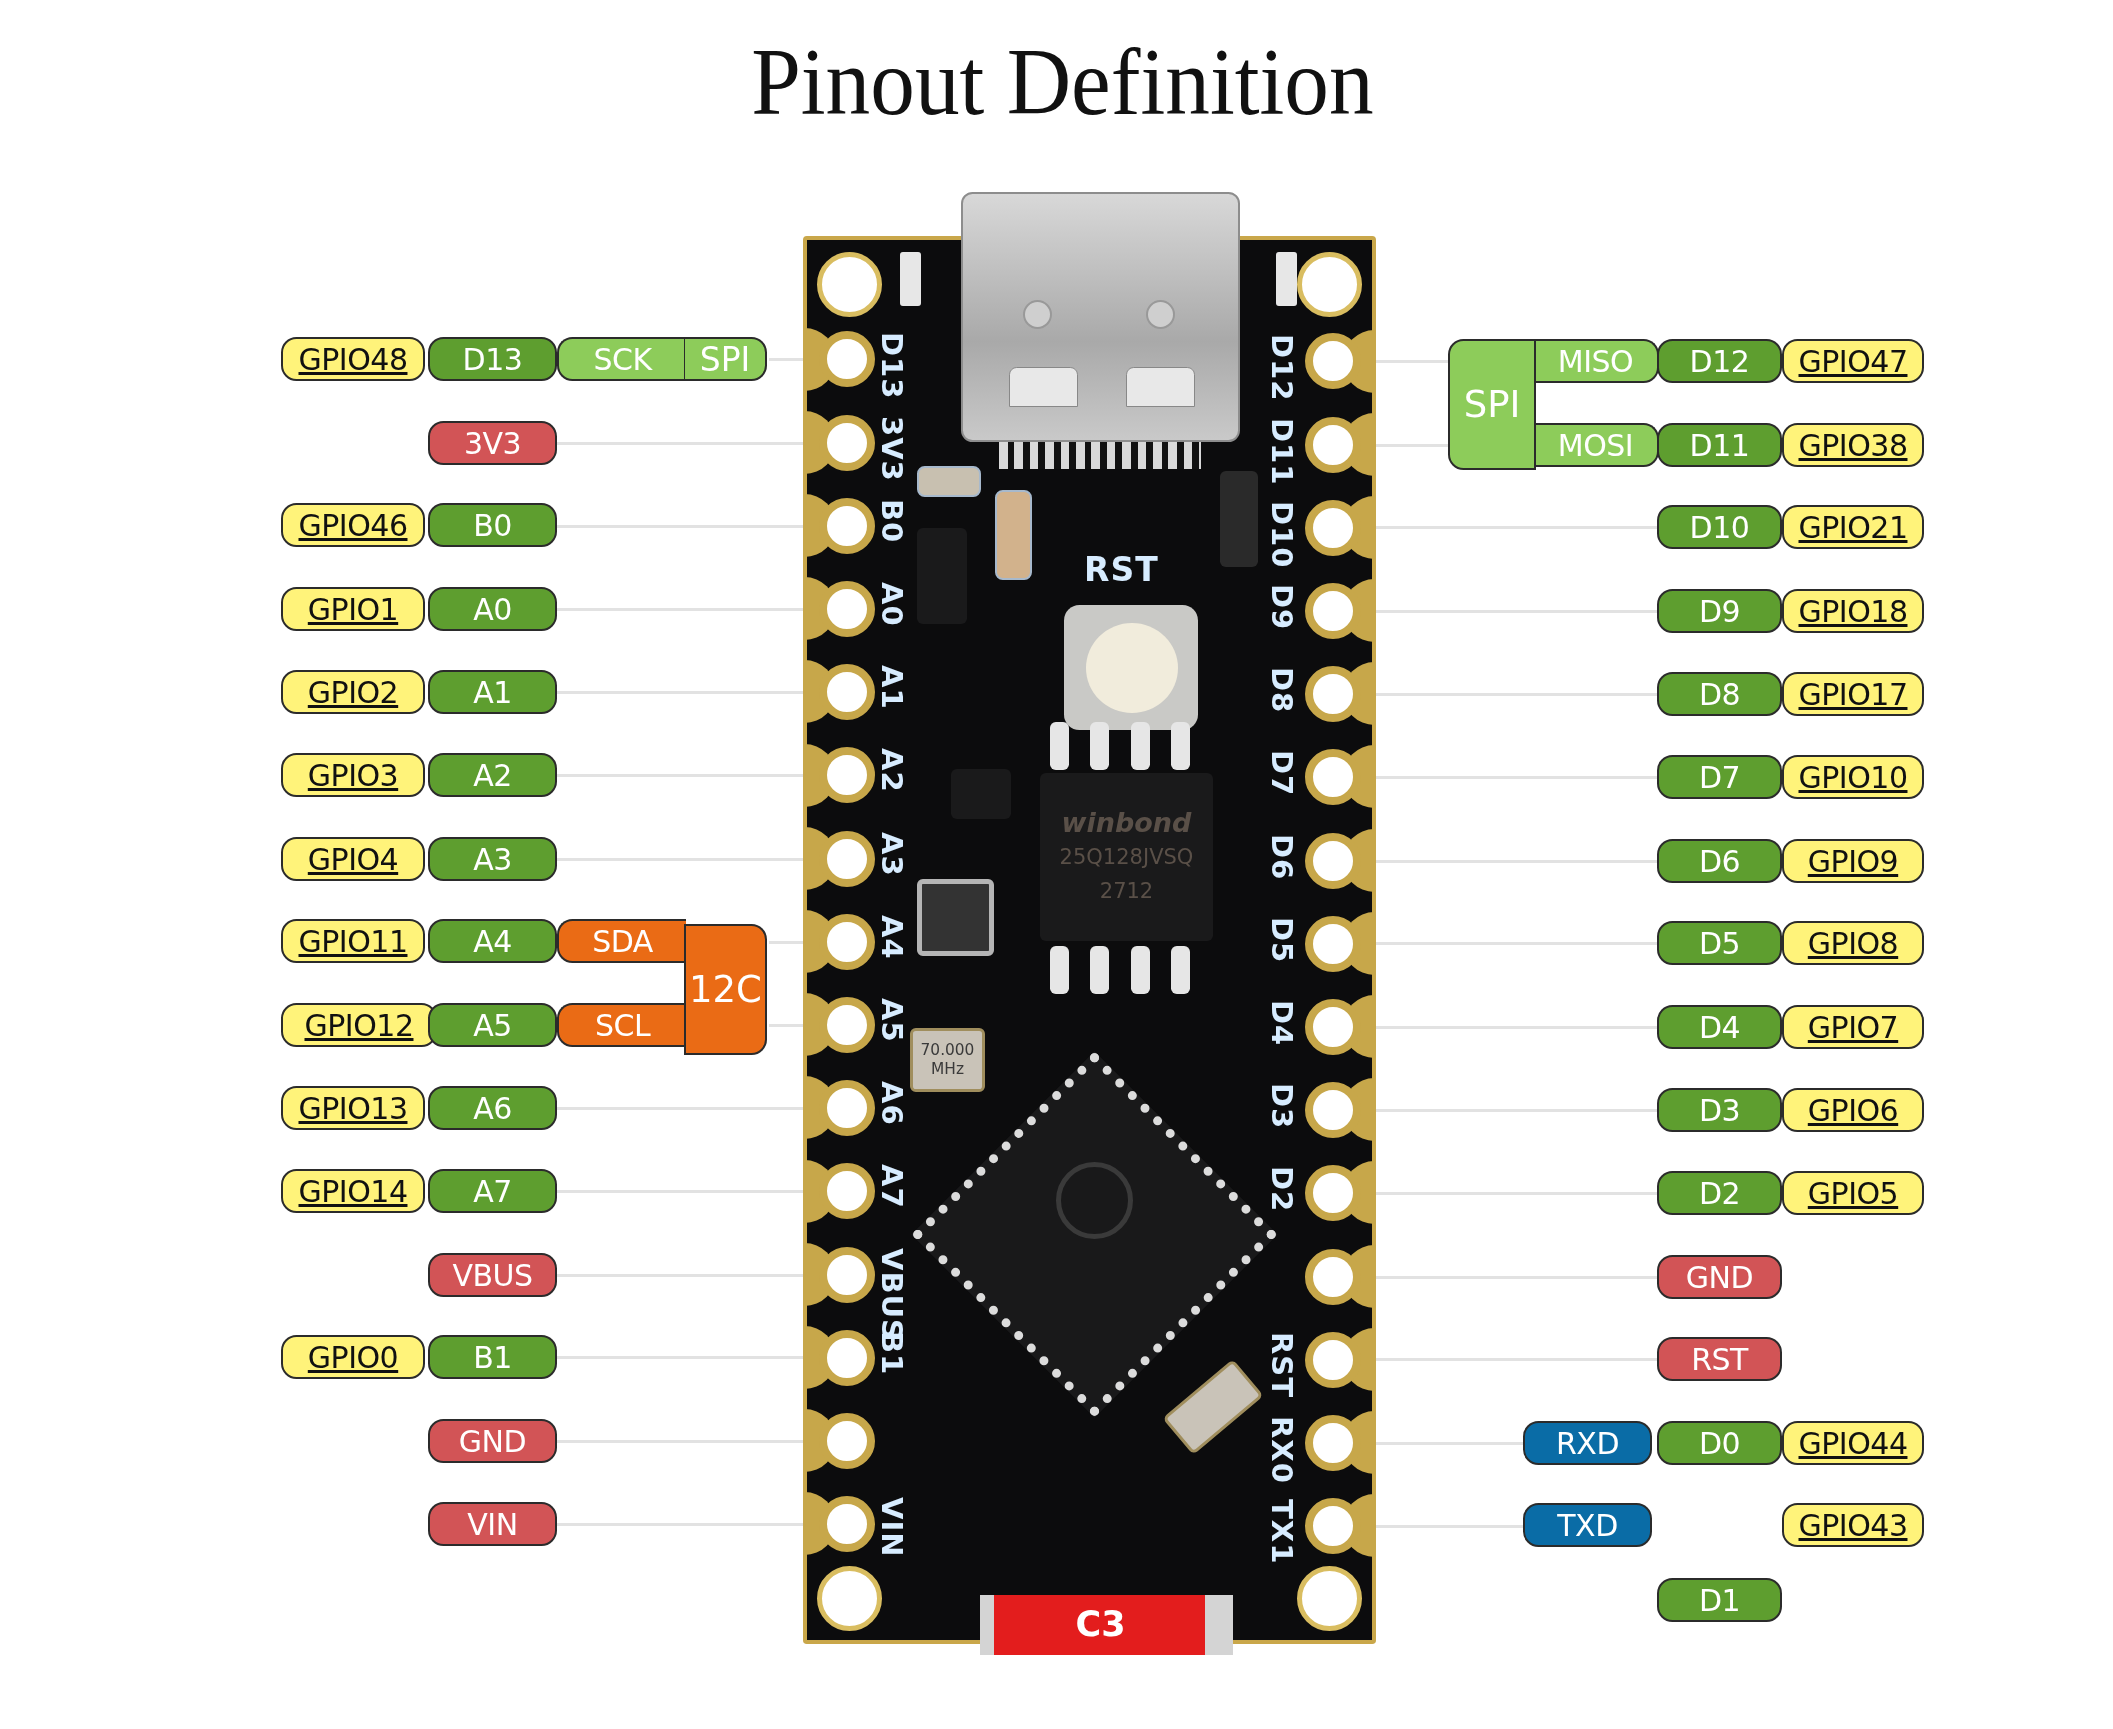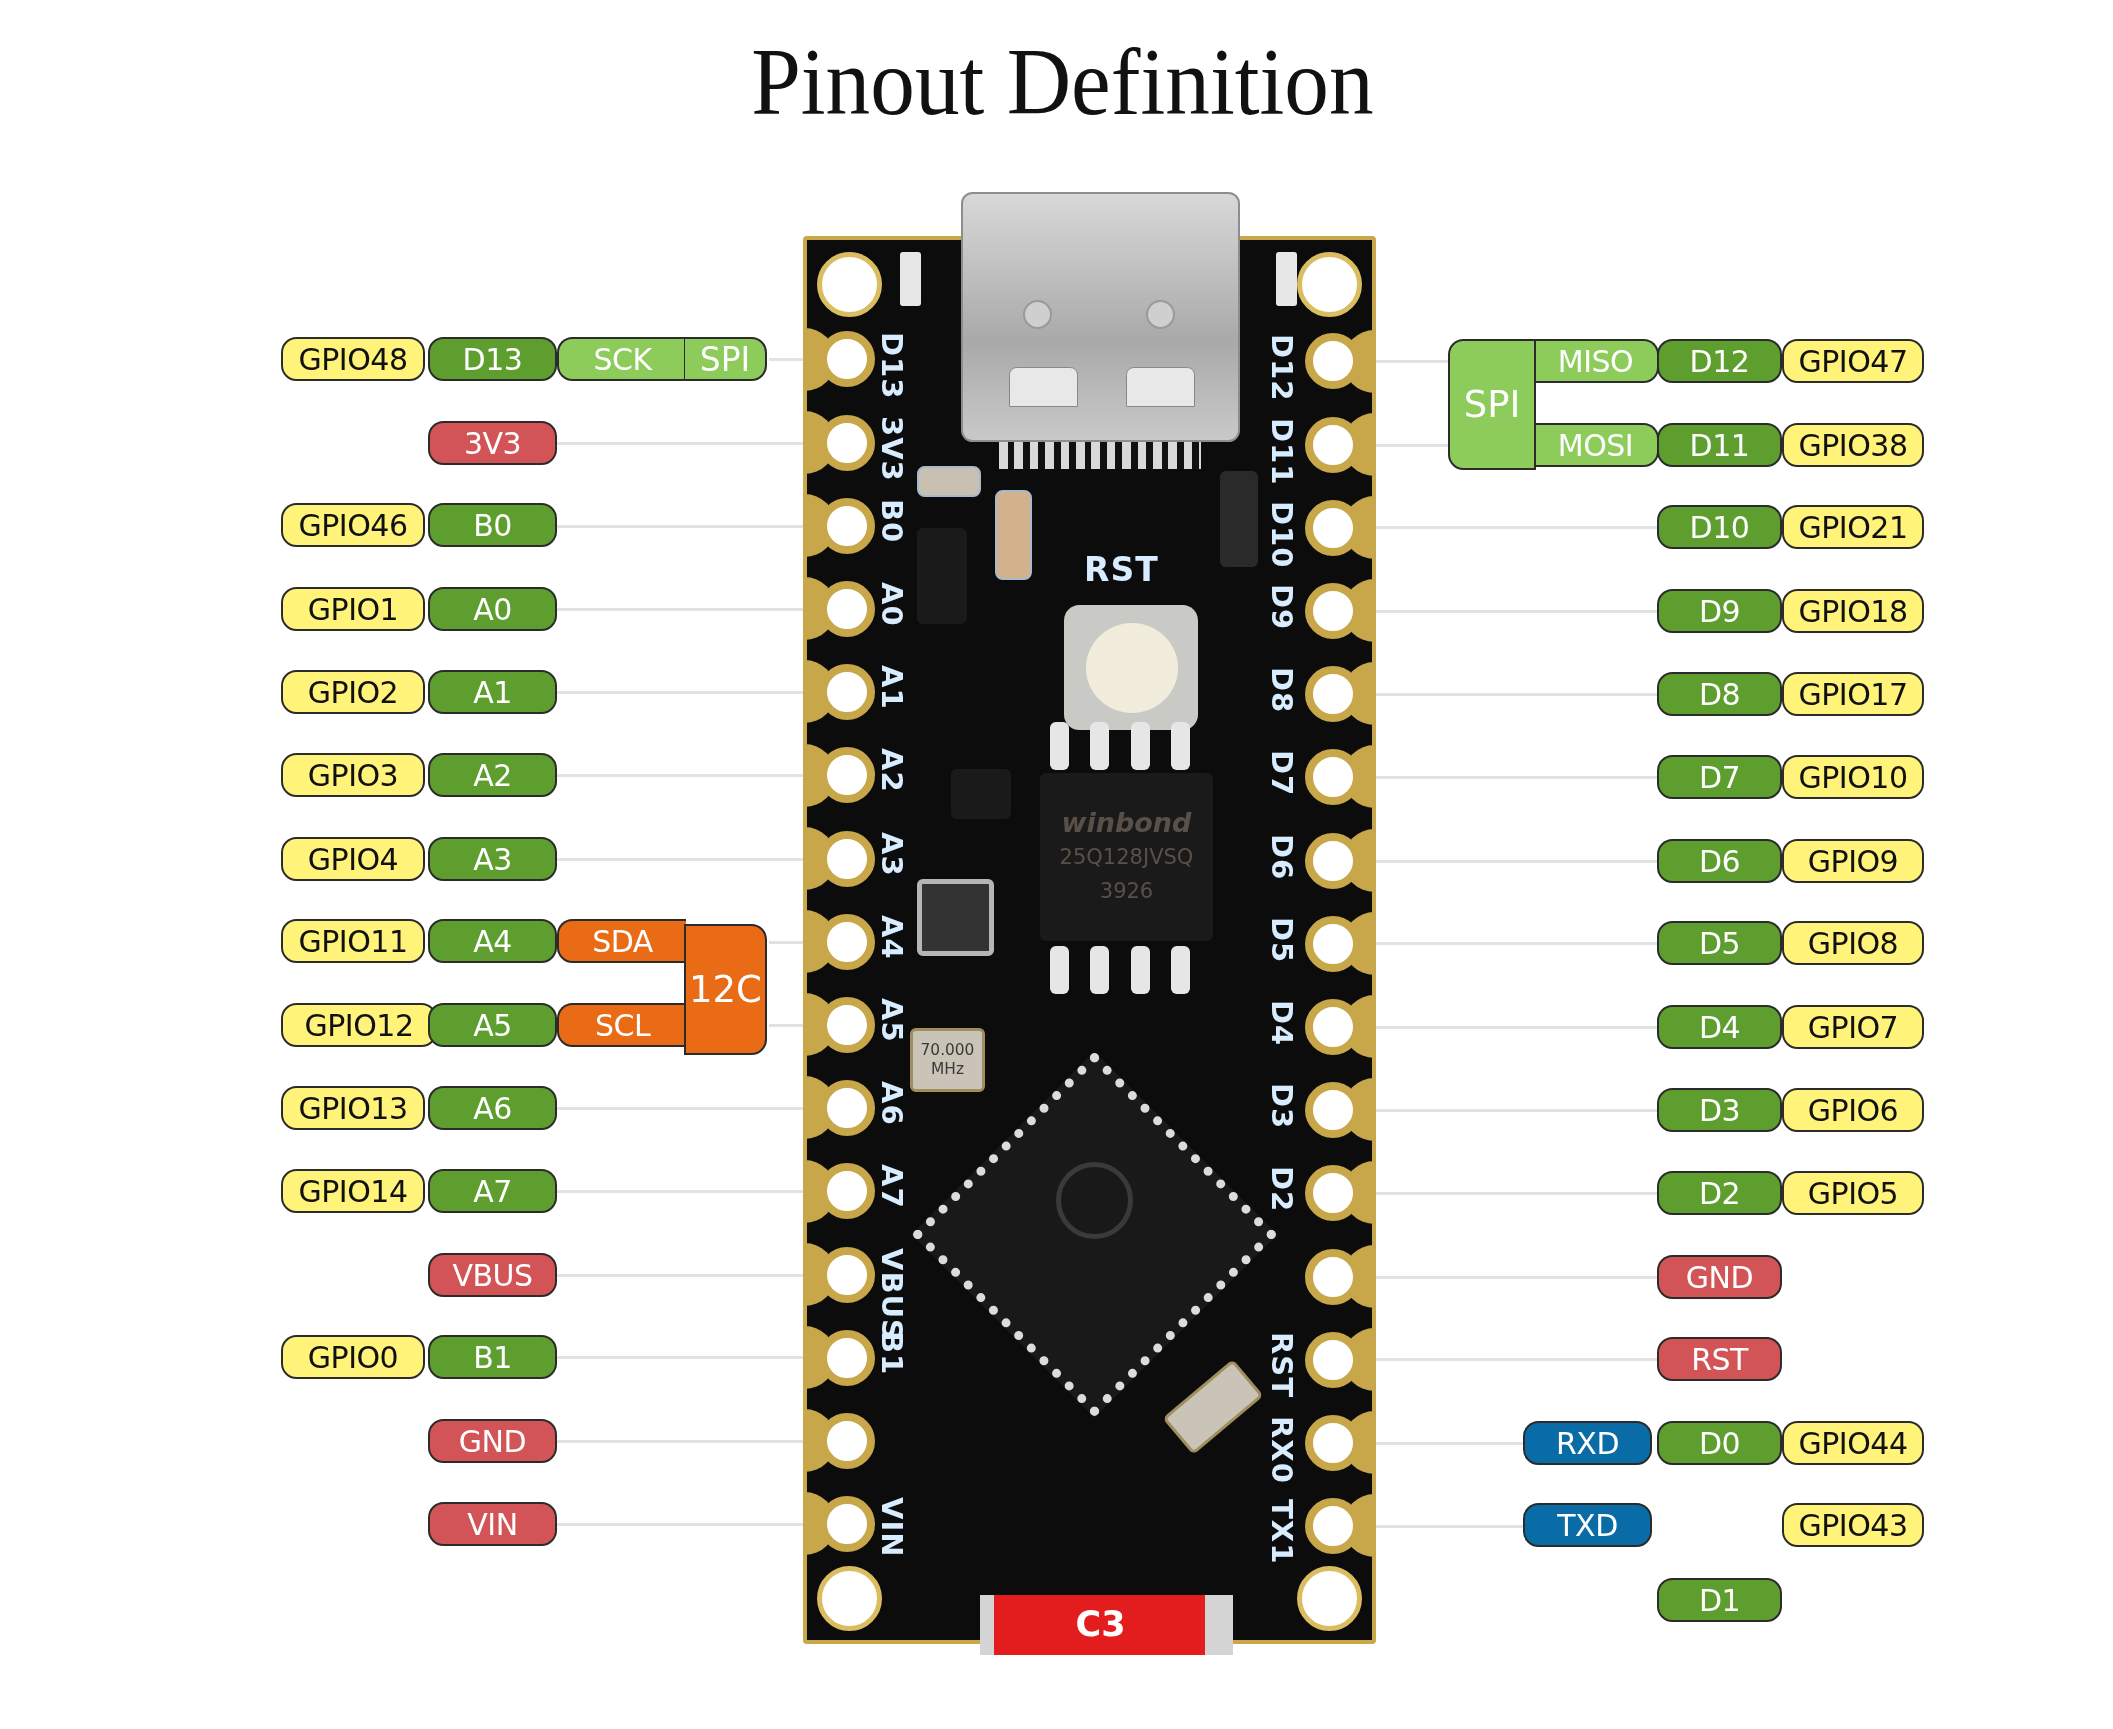--- a/index.html
+++ b/index.html
@@ -1,21 +1,21 @@
 <!DOCTYPE html>
 <html><head>
 <meta charset="utf-8">
 <style>
   html,body{margin:0;padding:0;background:#ffffff;}
   body{width:2114px;height:1729px;position:relative;overflow:hidden;font-family:"DejaVu Sans","Liberation Sans",sans-serif;}
   .title{position:absolute;left:0;width:2114px;top:29px;text-align:center;font-family:"Liberation Serif","DejaVu Serif",serif;font-size:96px;line-height:106px;color:#111;transform:scaleX(0.93);transform-origin:1134px 0;}
   .title-wrap{position:absolute;left:0;top:0;width:2114px;height:154px;}
   .lead{position:absolute;height:2.9px;background:#e2e2e2;}
   .pill{position:absolute;height:44px;box-sizing:border-box;border:2.4px solid #2b2b2b;border-radius:15.4px;display:flex;align-items:center;justify-content:center;font-size:30px;letter-spacing:-0.5px;white-space:nowrap;}
-  .p-gpio{background:#fff37a;color:#111;}
+  .p-gpio{background:#fff37a;color:#111;text-decoration:underline;}
   .p-dig{background:#5e9e2f;color:#ffffff;}
   .p-pwr{background:#d25456;color:#ffffff;}
   .p-spi{background:#8dcc5a;color:#ffffff;}
   .p-i2c{background:#ea6b15;color:#ffffff;}
   .p-uart{background:#0a6ca6;color:#ffffff;}
   .tag{position:absolute;box-sizing:border-box;border:2.4px solid #2b2b2b;display:flex;align-items:center;justify-content:center;font-size:37px;color:#fff;}
   .board{position:absolute;left:803px;top:236px;width:573px;height:1408px;background:#0c0c0d;border:4.8px solid #c9a74a;box-sizing:border-box;border-radius:3.8px;}
   .pad{position:absolute;width:56px;height:56px;border-radius:50%;background:#fff;box-sizing:border-box;border:8.6px solid #c7a74a;}
   .castL{position:absolute;width:33px;height:63px;background:#c7a74a;border-radius:0 33px 33px 0;}
   .castR{position:absolute;width:33px;height:63px;background:#c7a74a;border-radius:33px 0 0 33px;}
@@ -252,21 +252,21 @@
 <div class="led" style="left:1276px;top:252px;"></div>
 
 <div class="silk" style="left:1084px;top:550px;transform:none;font-size:33px;">RST</div>
 
 <div class="rst-btn"></div>
 <div class="rst-btn-cap"></div>
 
 <div class="chip" style="left:1040px;top:773px;width:173px;height:168px;">
   <div class="flash-text" style="top:34px;font-style:italic;font-weight:bold;font-size:27px;">winbond</div>
   <div class="flash-text" style="top:72px;font-size:21px;">25Q128JVSQ</div>
-  <div class="flash-text" style="top:106px;font-size:21px;">3926</div>
+  <div class="flash-text" style="top:106px;font-size:21px;">2712</div>
 </div>
 <div id="flash-legs">
     <div style="position:absolute;left:1050px;top:722px;width:19px;height:48px;background:#e6e6e6;border-radius:5.8px;"></div>
     <div style="position:absolute;left:1050px;top:946px;width:19px;height:48px;background:#e6e6e6;border-radius:5.8px;"></div>
     <div style="position:absolute;left:1090px;top:722px;width:19px;height:48px;background:#e6e6e6;border-radius:5.8px;"></div>
     <div style="position:absolute;left:1090px;top:946px;width:19px;height:48px;background:#e6e6e6;border-radius:5.8px;"></div>
     <div style="position:absolute;left:1131px;top:722px;width:19px;height:48px;background:#e6e6e6;border-radius:5.8px;"></div>
     <div style="position:absolute;left:1131px;top:946px;width:19px;height:48px;background:#e6e6e6;border-radius:5.8px;"></div>
     <div style="position:absolute;left:1171px;top:722px;width:19px;height:48px;background:#e6e6e6;border-radius:5.8px;"></div>
     <div style="position:absolute;left:1171px;top:946px;width:19px;height:48px;background:#e6e6e6;border-radius:5.8px;"></div>

